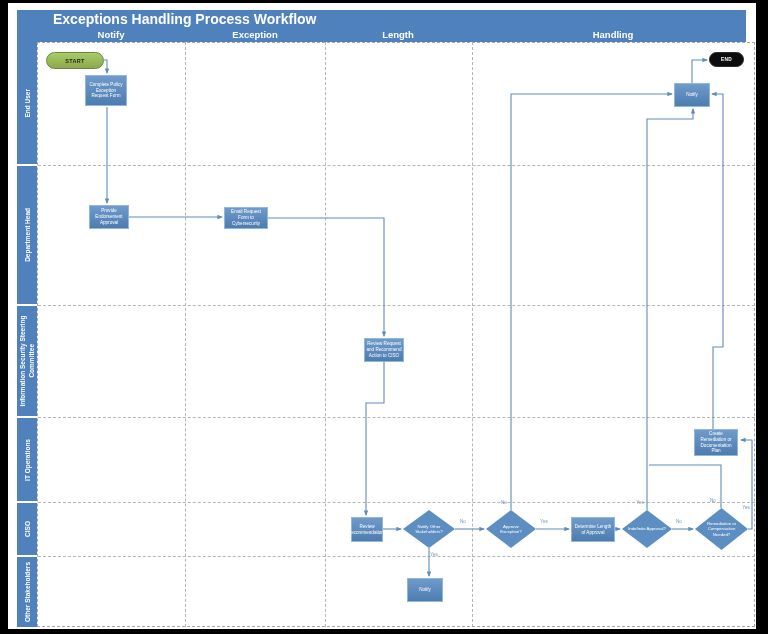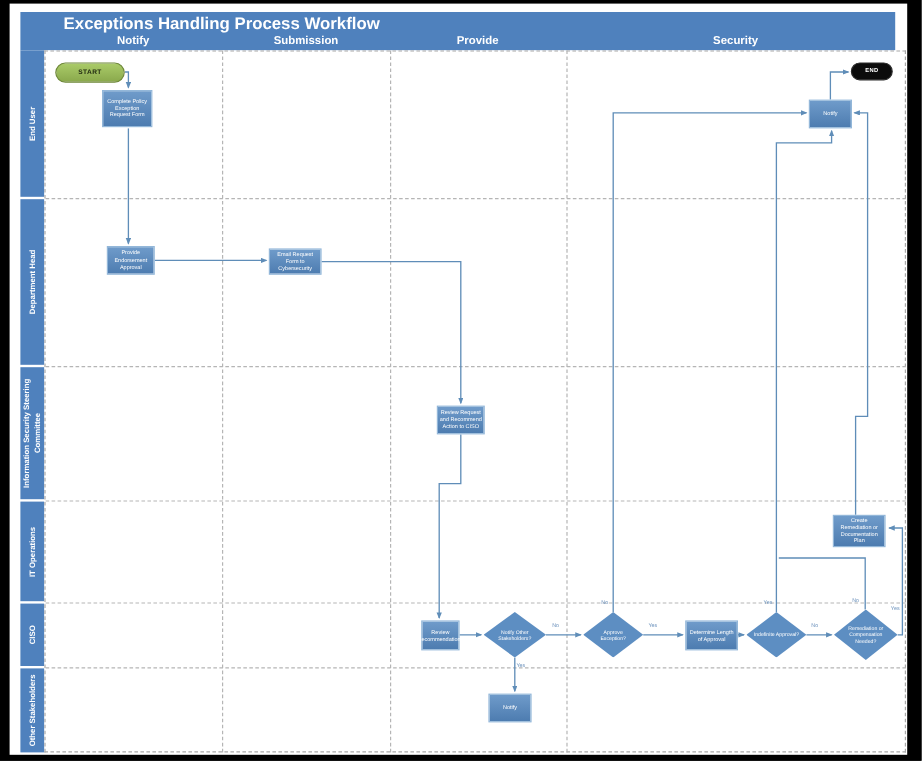--- a/index.html
+++ b/index.html
@@ -36,23 +36,23 @@
 </style>
 </head>
 <body>
 
 <div class="stage">
   <div class="page"></div>
 
   <div class="titleblock">
     <div class="title-line">Exceptions Handling Process Workflow</div>
     <span class="colhead" style="left:94px;">Notify</span>
-    <span class="colhead" style="left:238px;">Submission</span>
-    <span class="colhead" style="left:381px;">Provide</span>
-    <span class="colhead" style="left:596px;">Security</span>
+    <span class="colhead" style="left:238px;">Exception</span>
+    <span class="colhead" style="left:381px;">Length</span>
+    <span class="colhead" style="left:596px;">Handling</span>
   </div>
 
   <div class="lane" style="top:42px;height:122px;">
       <span class="lane-label">End User</span>
     </div>
   <div class="lane" style="top:166px;height:138px;">
       <span class="lane-label">Department Head</span>
     </div>
   <div class="lane" style="top:306px;height:110px;">
       <span class="lane-label">Information Security Steering Committee</span>

